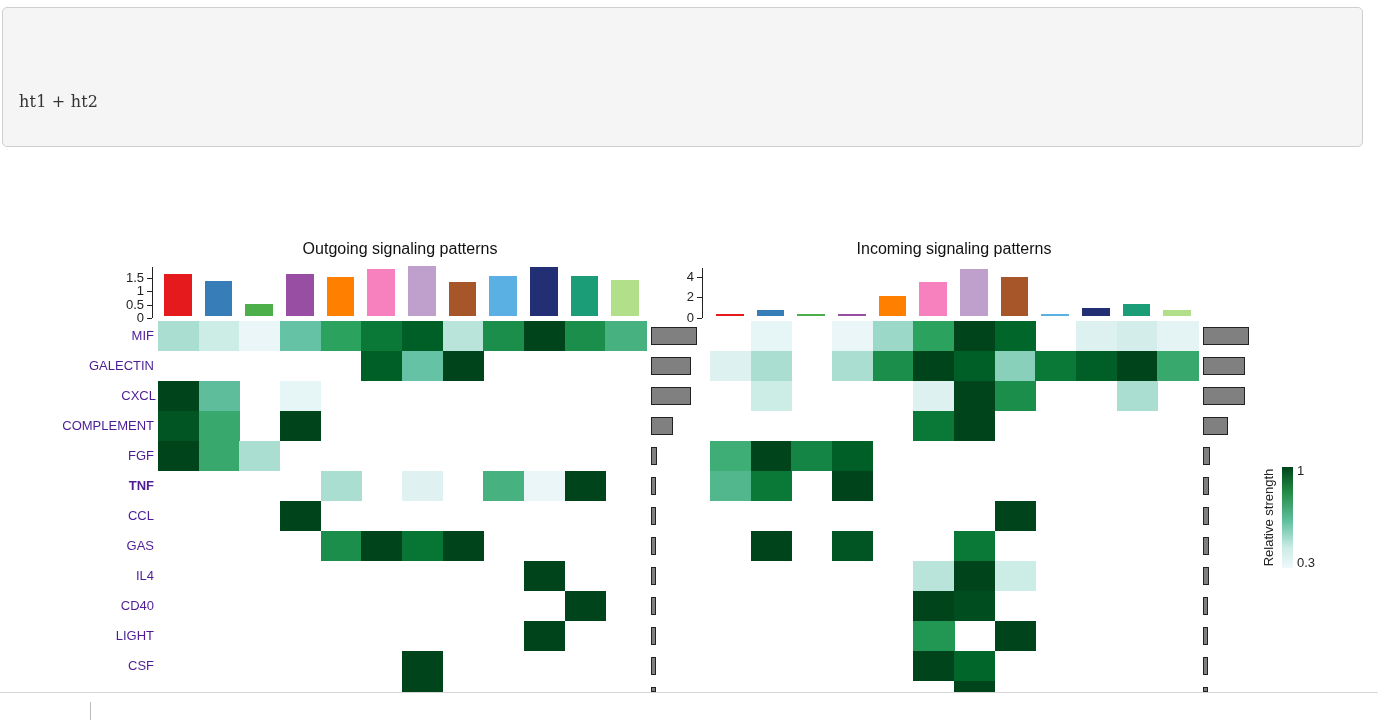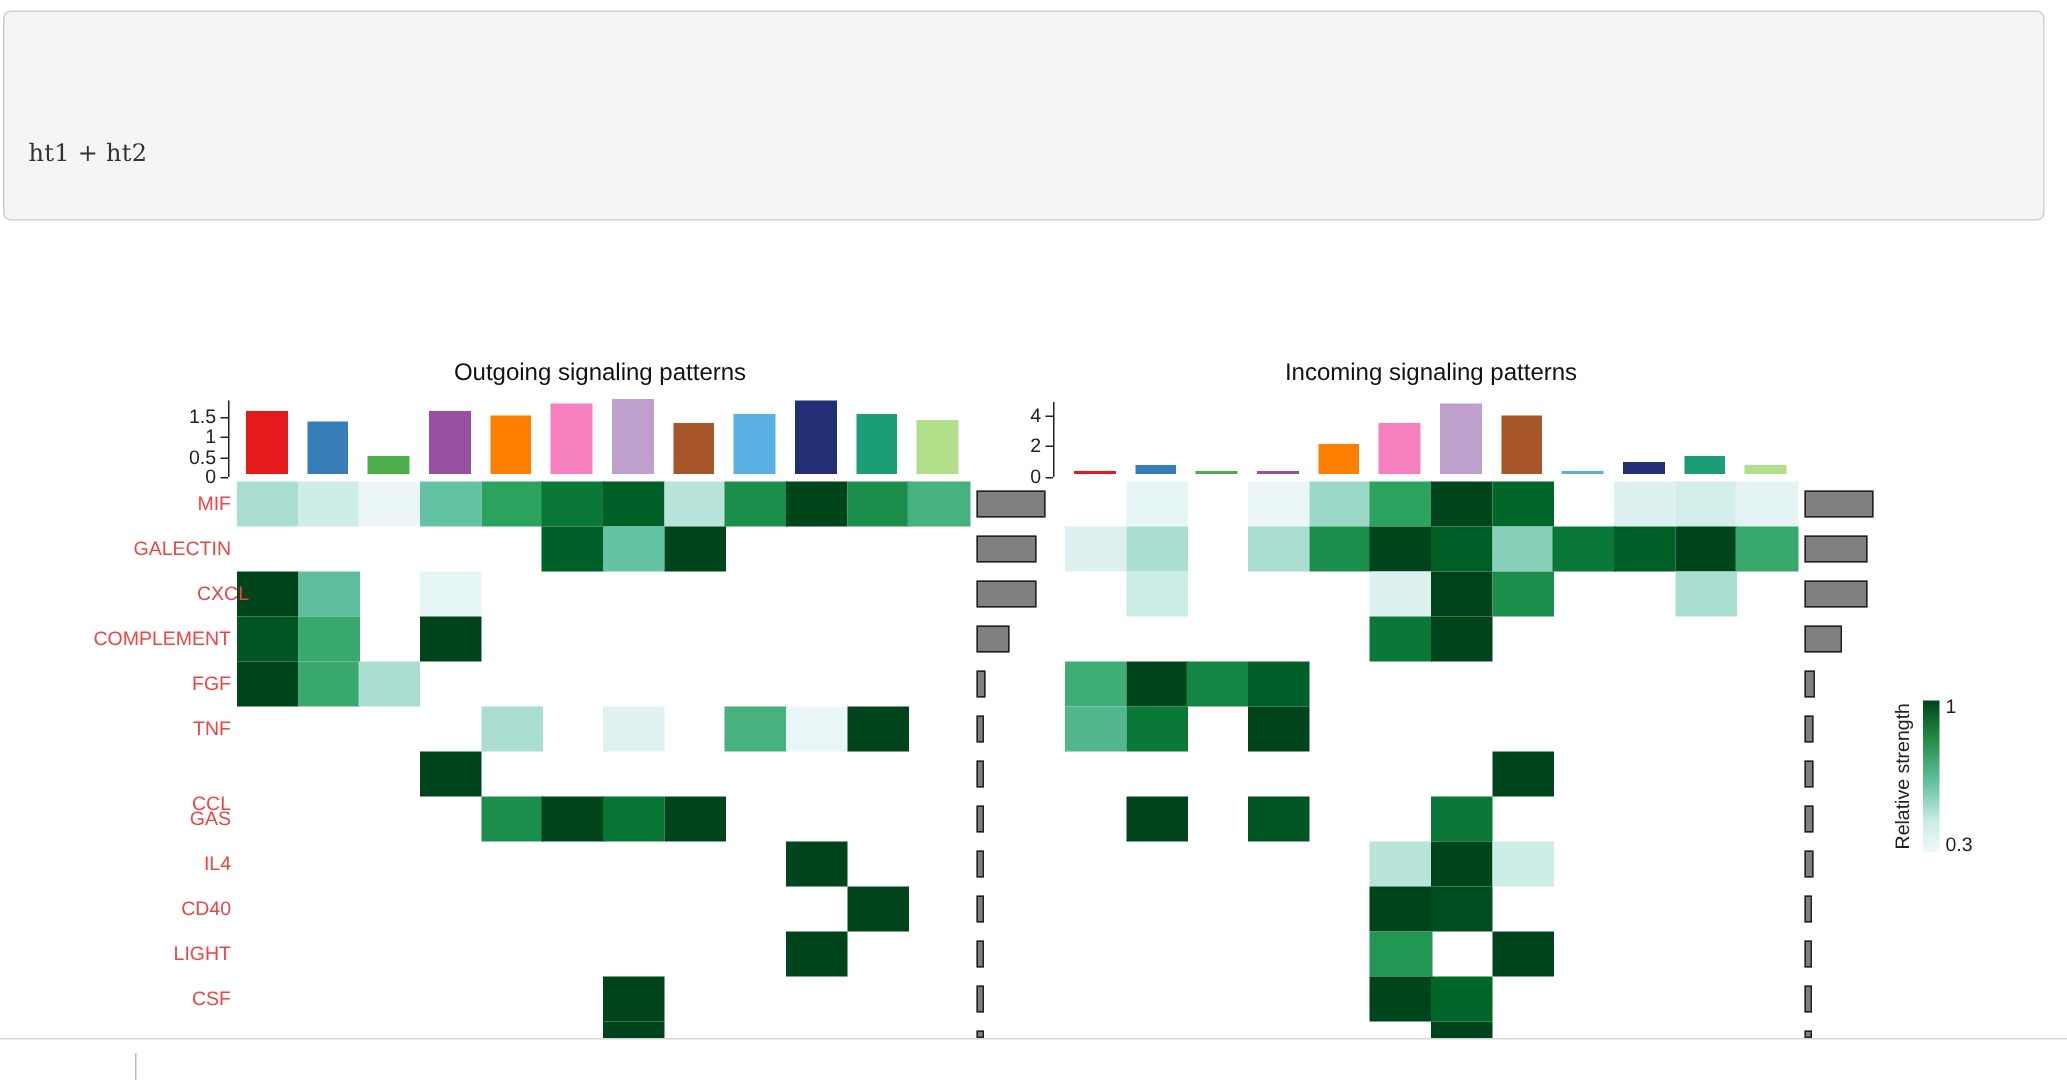--- a/index.html
+++ b/index.html
@@ -11,21 +11,21 @@
   .code-line {
     position: absolute; left: 16px; font-family: "DejaVu Serif", "Liberation Serif", serif;
     font-size: 16px; color: #333; white-space: pre; letter-spacing: 0.2px;
   }
   .figure { position: absolute; left: 0; top: 0; width: 1378px; height: 692px; }
   .title { position: absolute; font-size: 16px; color: #111; text-align: center; }
   .axis-line { position: absolute; background: #222; }
   .tick-label { position: absolute; font-size: 13px; color: #222; text-align: right; width: 28px; }
   .bar { position: absolute; box-sizing: border-box; }
   .cell { position: absolute; box-sizing: border-box; }
-  .row-label { position: absolute; font-size: 13px; color: #ef4444; text-align: right; width: 150px; }
+  .row-label { position: absolute; font-size: 13px; color: #4c1d95; text-align: right; width: 150px; }
   .sum-bar { position: absolute; background: #808080; border: 1.5px solid #222; box-sizing: border-box; }
   .legend-bar { position: absolute; left: 1282px; top: 467px; width: 11px; height: 101px;
     background: linear-gradient(to bottom, #00441b, #238b45 25%, #66c2a4 55%, #ccece6 80%, #f0f8fb); }
   .legend-label { position: absolute; font-size: 13px; color: #222; }
   .legend-title { position: absolute; font-size: 13px; color: #222; transform: rotate(-90deg); transform-origin: center; white-space: nowrap; }
   .bottom-bar { position: absolute; left: 0; top: 692px; width: 1378px; height: 29px; background: #fff; border-top: 1px solid #d6d6d6; }
   .cursor-line { position: absolute; left: 90px; top: 702px; width: 1px; height: 18px; background: #bbb; }
 </style>
 </head>
 <body>
@@ -79,41 +79,41 @@
     <div class="row-label" style="left: 4px; top: 328px;">MIF</div>
     <div class="cell" style="left: 361.35px; top: 351px; width: 41.17px; height: 30px; background: rgb(0, 95, 38);"></div>
     <div class="cell" style="left: 402.02px; top: 351px; width: 41.17px; height: 30px; background: rgb(102, 194, 164);"></div>
     <div class="cell" style="left: 442.69px; top: 351px; width: 41.17px; height: 30px; background: rgb(0, 68, 27);"></div>
     <div class="sum-bar" style="left: 651px; top: 357px; width: 40.18px; height: 18px;"></div>
     <div class="row-label" style="left: 4px; top: 358px;">GALECTIN</div>
     <div class="cell" style="left: 158px; top: 381px; width: 41.17px; height: 30px; background: rgb(0, 68, 27);"></div>
     <div class="cell" style="left: 198.67px; top: 381px; width: 41.17px; height: 30px; background: rgb(94, 190, 155);"></div>
     <div class="cell" style="left: 280.01px; top: 381px; width: 41.17px; height: 30px; background: rgb(230, 245, 245);"></div>
     <div class="sum-bar" style="left: 651px; top: 387px; width: 40.18px; height: 18px;"></div>
-    <div class="row-label" style="left: 16px; top: 388px;">CXCL</div>
+    <div class="row-label" style="left: 6px; top: 388px;">CXCL</div>
     <div class="cell" style="left: 158px; top: 411px; width: 41.17px; height: 30px; background: rgb(0, 85, 34);"></div>
     <div class="cell" style="left: 198.67px; top: 411px; width: 41.17px; height: 30px; background: rgb(56, 168, 109);"></div>
     <div class="cell" style="left: 280.01px; top: 411px; width: 41.17px; height: 30px; background: rgb(0, 68, 27);"></div>
     <div class="sum-bar" style="left: 651px; top: 417px; width: 21.56px; height: 18px;"></div>
     <div class="row-label" style="left: 4px; top: 418px;">COMPLEMENT</div>
     <div class="cell" style="left: 158px; top: 441px; width: 41.17px; height: 30px; background: rgb(0, 68, 27);"></div>
     <div class="cell" style="left: 198.67px; top: 441px; width: 41.17px; height: 30px; background: rgb(56, 168, 109);"></div>
     <div class="cell" style="left: 239.34px; top: 441px; width: 41.17px; height: 30px; background: rgb(170, 222, 208);"></div>
     <div class="sum-bar" style="left: 651px; top: 447px; width: 5.88px; height: 18px;"></div>
     <div class="row-label" style="left: 4px; top: 448px;">FGF</div>
     <div class="cell" style="left: 320.68px; top: 471px; width: 41.17px; height: 30px; background: rgb(170, 222, 208);"></div>
     <div class="cell" style="left: 402.02px; top: 471px; width: 41.17px; height: 30px; background: rgb(223, 242, 241);"></div>
     <div class="cell" style="left: 483.36px; top: 471px; width: 41.17px; height: 30px; background: rgb(71, 177, 127);"></div>
     <div class="cell" style="left: 524.03px; top: 471px; width: 41.17px; height: 30px; background: rgb(235, 246, 248);"></div>
     <div class="cell" style="left: 564.7px; top: 471px; width: 41.17px; height: 30px; background: rgb(0, 68, 27);"></div>
     <div class="sum-bar" style="left: 651px; top: 477px; width: 5px; height: 18px;"></div>
-    <div class="row-label" style="left: 4px; top: 478px;">TNF</div>
+    <div class="row-label" style="left: 4px; top: 478px; font-weight: bold;">TNF</div>
     <div class="cell" style="left: 280.01px; top: 501px; width: 41.17px; height: 30px; background: rgb(0, 68, 27);"></div>
     <div class="sum-bar" style="left: 651px; top: 507px; width: 5px; height: 18px;"></div>
-    <div class="row-label" style="left: 4px; top: 528px;">CCL</div>
+    <div class="row-label" style="left: 4px; top: 508px;">CCL</div>
     <div class="cell" style="left: 320.68px; top: 531px; width: 41.17px; height: 30px; background: rgb(27, 142, 75);"></div>
     <div class="cell" style="left: 361.35px; top: 531px; width: 41.17px; height: 30px; background: rgb(0, 68, 27);"></div>
     <div class="cell" style="left: 402.02px; top: 531px; width: 41.17px; height: 30px; background: rgb(7, 117, 52);"></div>
     <div class="cell" style="left: 442.69px; top: 531px; width: 41.17px; height: 30px; background: rgb(0, 68, 27);"></div>
     <div class="sum-bar" style="left: 651px; top: 537px; width: 5px; height: 18px;"></div>
     <div class="row-label" style="left: 4px; top: 538px;">GAS</div>
     <div class="cell" style="left: 524.03px; top: 561px; width: 41.17px; height: 30px; background: rgb(0, 68, 27);"></div>
     <div class="sum-bar" style="left: 651px; top: 567px; width: 5px; height: 18px;"></div>
     <div class="row-label" style="left: 4px; top: 568px;">IL4</div>
     <div class="cell" style="left: 564.7px; top: 591px; width: 41.17px; height: 30px; background: rgb(0, 68, 27);"></div>

